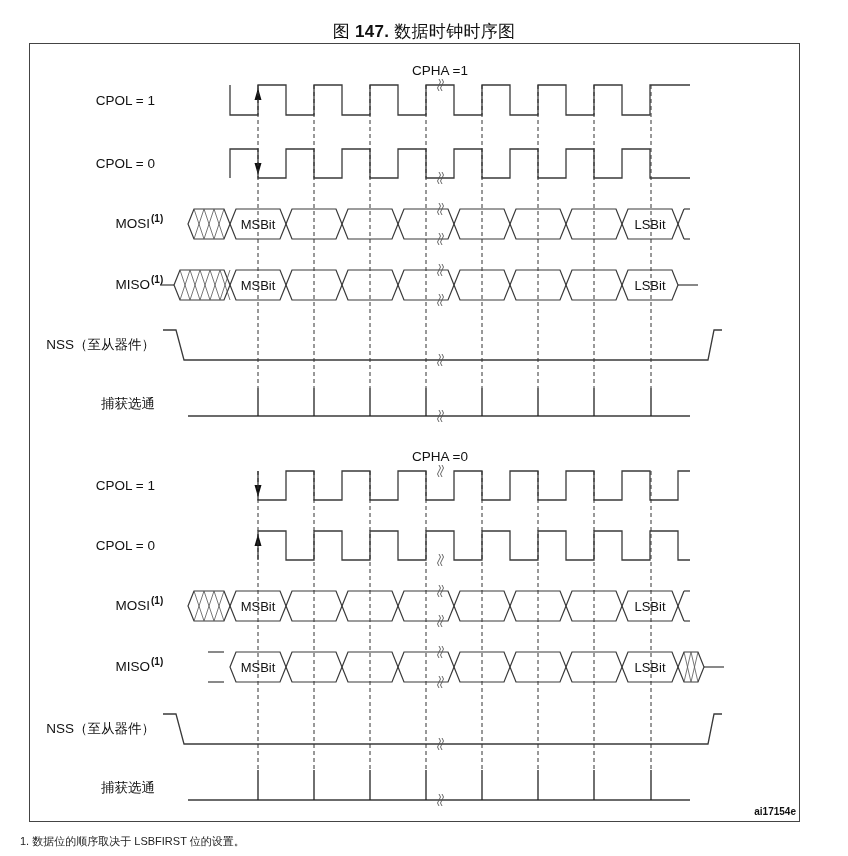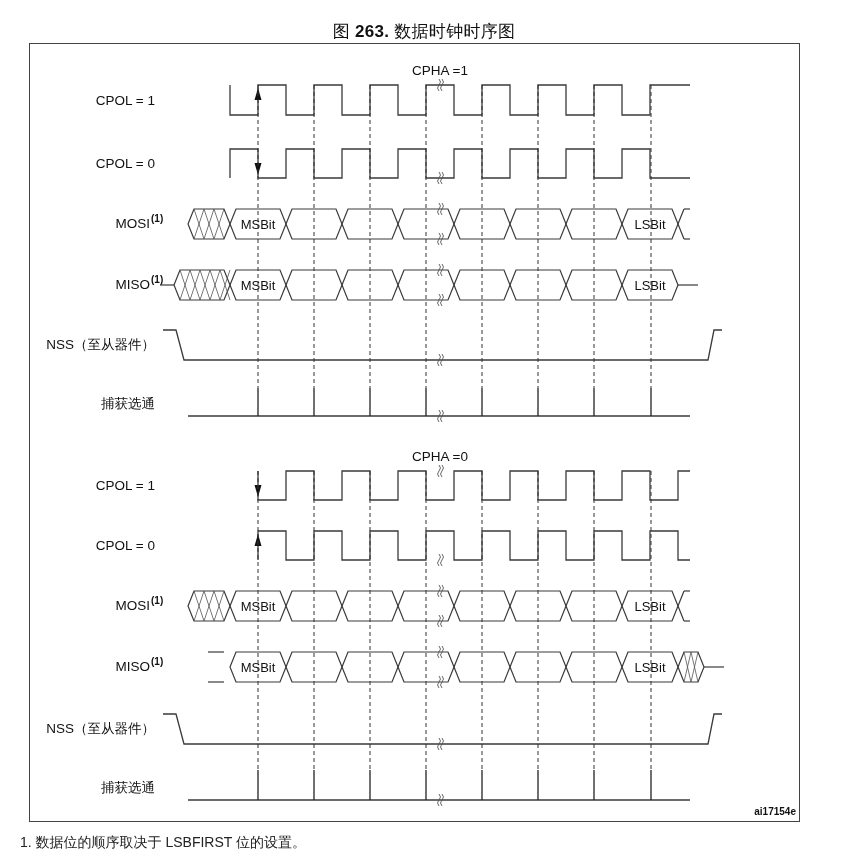--- a/index.html
+++ b/index.html
@@ -8,26 +8,26 @@
   .fig-title { position:absolute; left:0; width:848px; top:20px; text-align:center;
                font-size:17px; color:#111; letter-spacing:0.3px; }
   .fig-title b { font-weight:bold; }
   .frame { position:absolute; left:29px; top:43px; width:771px; height:779px;
            border:1.5px solid #444; box-sizing:border-box; }
   svg.diagram { position:absolute; left:0; top:0; }
   .lbl { font-size:13.5px; fill:#111; }
   .phase { font-size:13.5px; fill:#111; }
   .bit { font-size:13px; fill:#111; }
   .ref { font-size:10px; fill:#111; font-weight:bold; }
-  .footnote { position:absolute; left:20px; top:834px; font-size:14px; color:#222; }
+  .footnote { position:absolute; left:20px; top:834px; font-size:11px; color:#222; }
 </style>
 </head>
 <body>
 
-<div class="fig-title"><span>图 </span><b>263.</b><span> 数据时钟时序图</span></div>
+<div class="fig-title"><span>图 </span><b>147.</b><span> 数据时钟时序图</span></div>
 
 <div class="frame"></div>
 
 <svg class="diagram" id="diagram" width="848" height="856" viewBox="0 0 848 856" xmlns="http://www.w3.org/2000/svg">
     <text x="440" y="75" class="phase" text-anchor="middle">CPHA =1</text>
     <text x="155" y="105" class="lbl" text-anchor="end">CPOL = 1</text>
     <text x="155" y="168" class="lbl" text-anchor="end">CPOL = 0</text>
     <text x="150" y="228" class="lbl" text-anchor="end">MOSI</text>
     <text x="151" y="222" class="ref" text-anchor="start">(1)</text>
     <text x="150" y="289" class="lbl" text-anchor="end">MISO</text>

